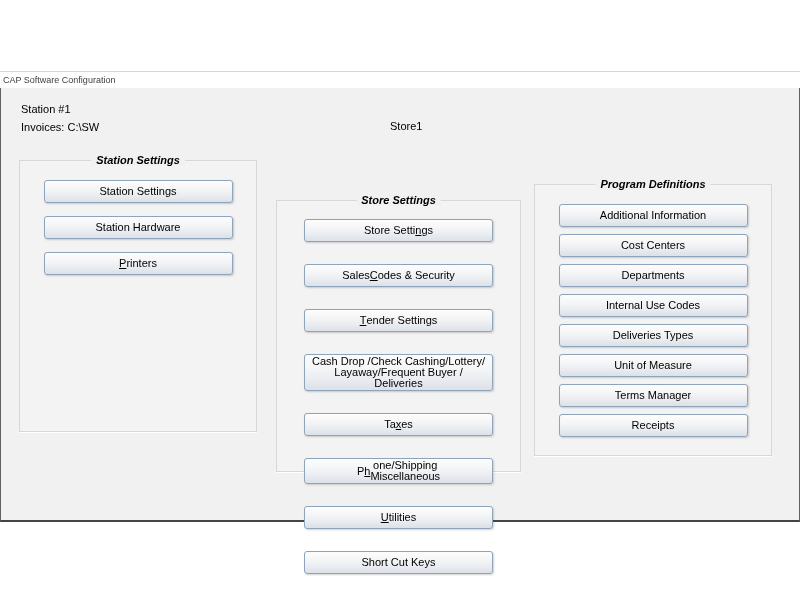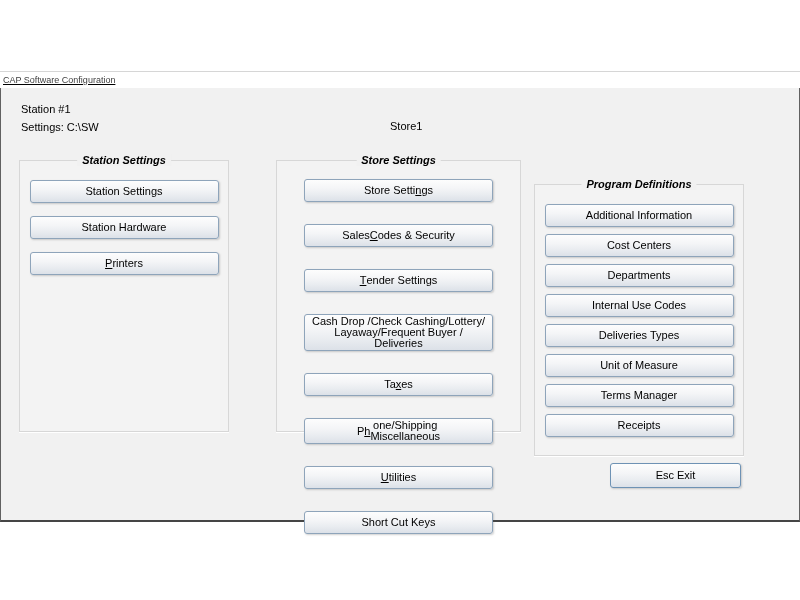--- a/index.html
+++ b/index.html
@@ -1,39 +1,39 @@
 <!DOCTYPE html>
 <html><head>
 <meta charset="utf-8">
 <style>
   * { margin: 0; padding: 0; box-sizing: border-box; }
   html, body { width: 800px; height: 600px; background: #ffffff; overflow: hidden;
     font-family: "Liberation Sans", sans-serif; cursor: default; }
 
   .desktop { position: relative; width: 800px; height: 600px; background: #ffffff; }
 
-  .window { position: absolute; left: 0; top: 71px; width: 800px; text-decoration: underline; }
+  .window { position: absolute; left: 0; top: 71px; width: 800px; }
 
   .titlebar { height: 17px; background: #ffffff; border-top: 1px solid #d6d6d6;
     padding-left: 3px; font-size: 9px; line-height: 16px; color: #3f3f3f; }
 
   .client { position: relative; height: 434px; background: #f1f1f1;
     border-left: 1px solid #616161; border-right: 1px solid #616161;
     border-bottom: 2px solid #454545; padding-left: 20px; }
 
   .hdr-label { position: absolute; font-size: 11px; color: #000; white-space: pre; }
   .station   { left: 20px;  top: 15px; }
   .datapath  { left: 20px;  top: 33px; }
   .store     { left: 389px; top: 32px; }
 
-  .group { position: absolute; top: 72px; height: 272px; width: 210px;
+  .group { position: absolute; top: 72px; height: 272px; width: 238px;
     border: 1px solid #d7d7d7; background: #f3f3f3;
     box-shadow: 0 1px 0 #ffffff; }
   .group-1 { left: 18px; }
-  .group-2 { left: 275px; width: 245px; }
+  .group-2 { left: 275px; width: 245px; margin-top: 40px; }
   .group-3 { left: 533px; margin-top: 24px; }
 
   .group-title { position: absolute; top: -7px; left: 50%; transform: translateX(-50%);
     background: #f1f1f1; padding: 0 5px; font-size: 11px; font-weight: bold;
     font-style: italic; color: #000; white-space: nowrap; }
 
   .group-body { display: flex; flex-direction: column; align-items: center; }
   .group-1 .group-body { padding-top: 19px; gap: 13px; }
   .group-2 .group-body { padding-top: 18px; gap: 22px; }
   .group-3 .group-body { padding-top: 19px; gap: 7px; }
@@ -53,21 +53,21 @@
 </head>
 <body>
 
 <div class="desktop">
   <div class="window">
     <div class="titlebar">
       <span>CAP Software Configuration</span>
     </div>
     <div class="client">
       <div class="hdr-label station">Station #1</div>
-      <div class="hdr-label datapath">Settings: C:\SW</div>
+      <div class="hdr-label datapath">Invoices: C:\SW</div>
       <div class="hdr-label store">Store1</div>
 
       <div id="groups">
           <div class="group group-1">
             <div class="group-title">Station Settings</div>
             <div class="group-body">
               <button class="btn">Station Settings</button>
               <button class="btn">Station Hardware</button>
               <button class="btn"><u>P</u>rinters</button>
             </div>
@@ -93,16 +93,15 @@
               <button class="btn">Departments</button>
               <button class="btn">Internal Use Codes</button>
               <button class="btn">Deliveries Types</button>
               <button class="btn">Unit of Measure</button>
               <button class="btn">Terms Manager</button>
               <button class="btn">Receipts</button>
             </div>
           </div>
         </div>
 
-      <button class="btn exit-btn">Esc Exit</button>
     </div>
   </div>
 </div>
 
 </body></html>

